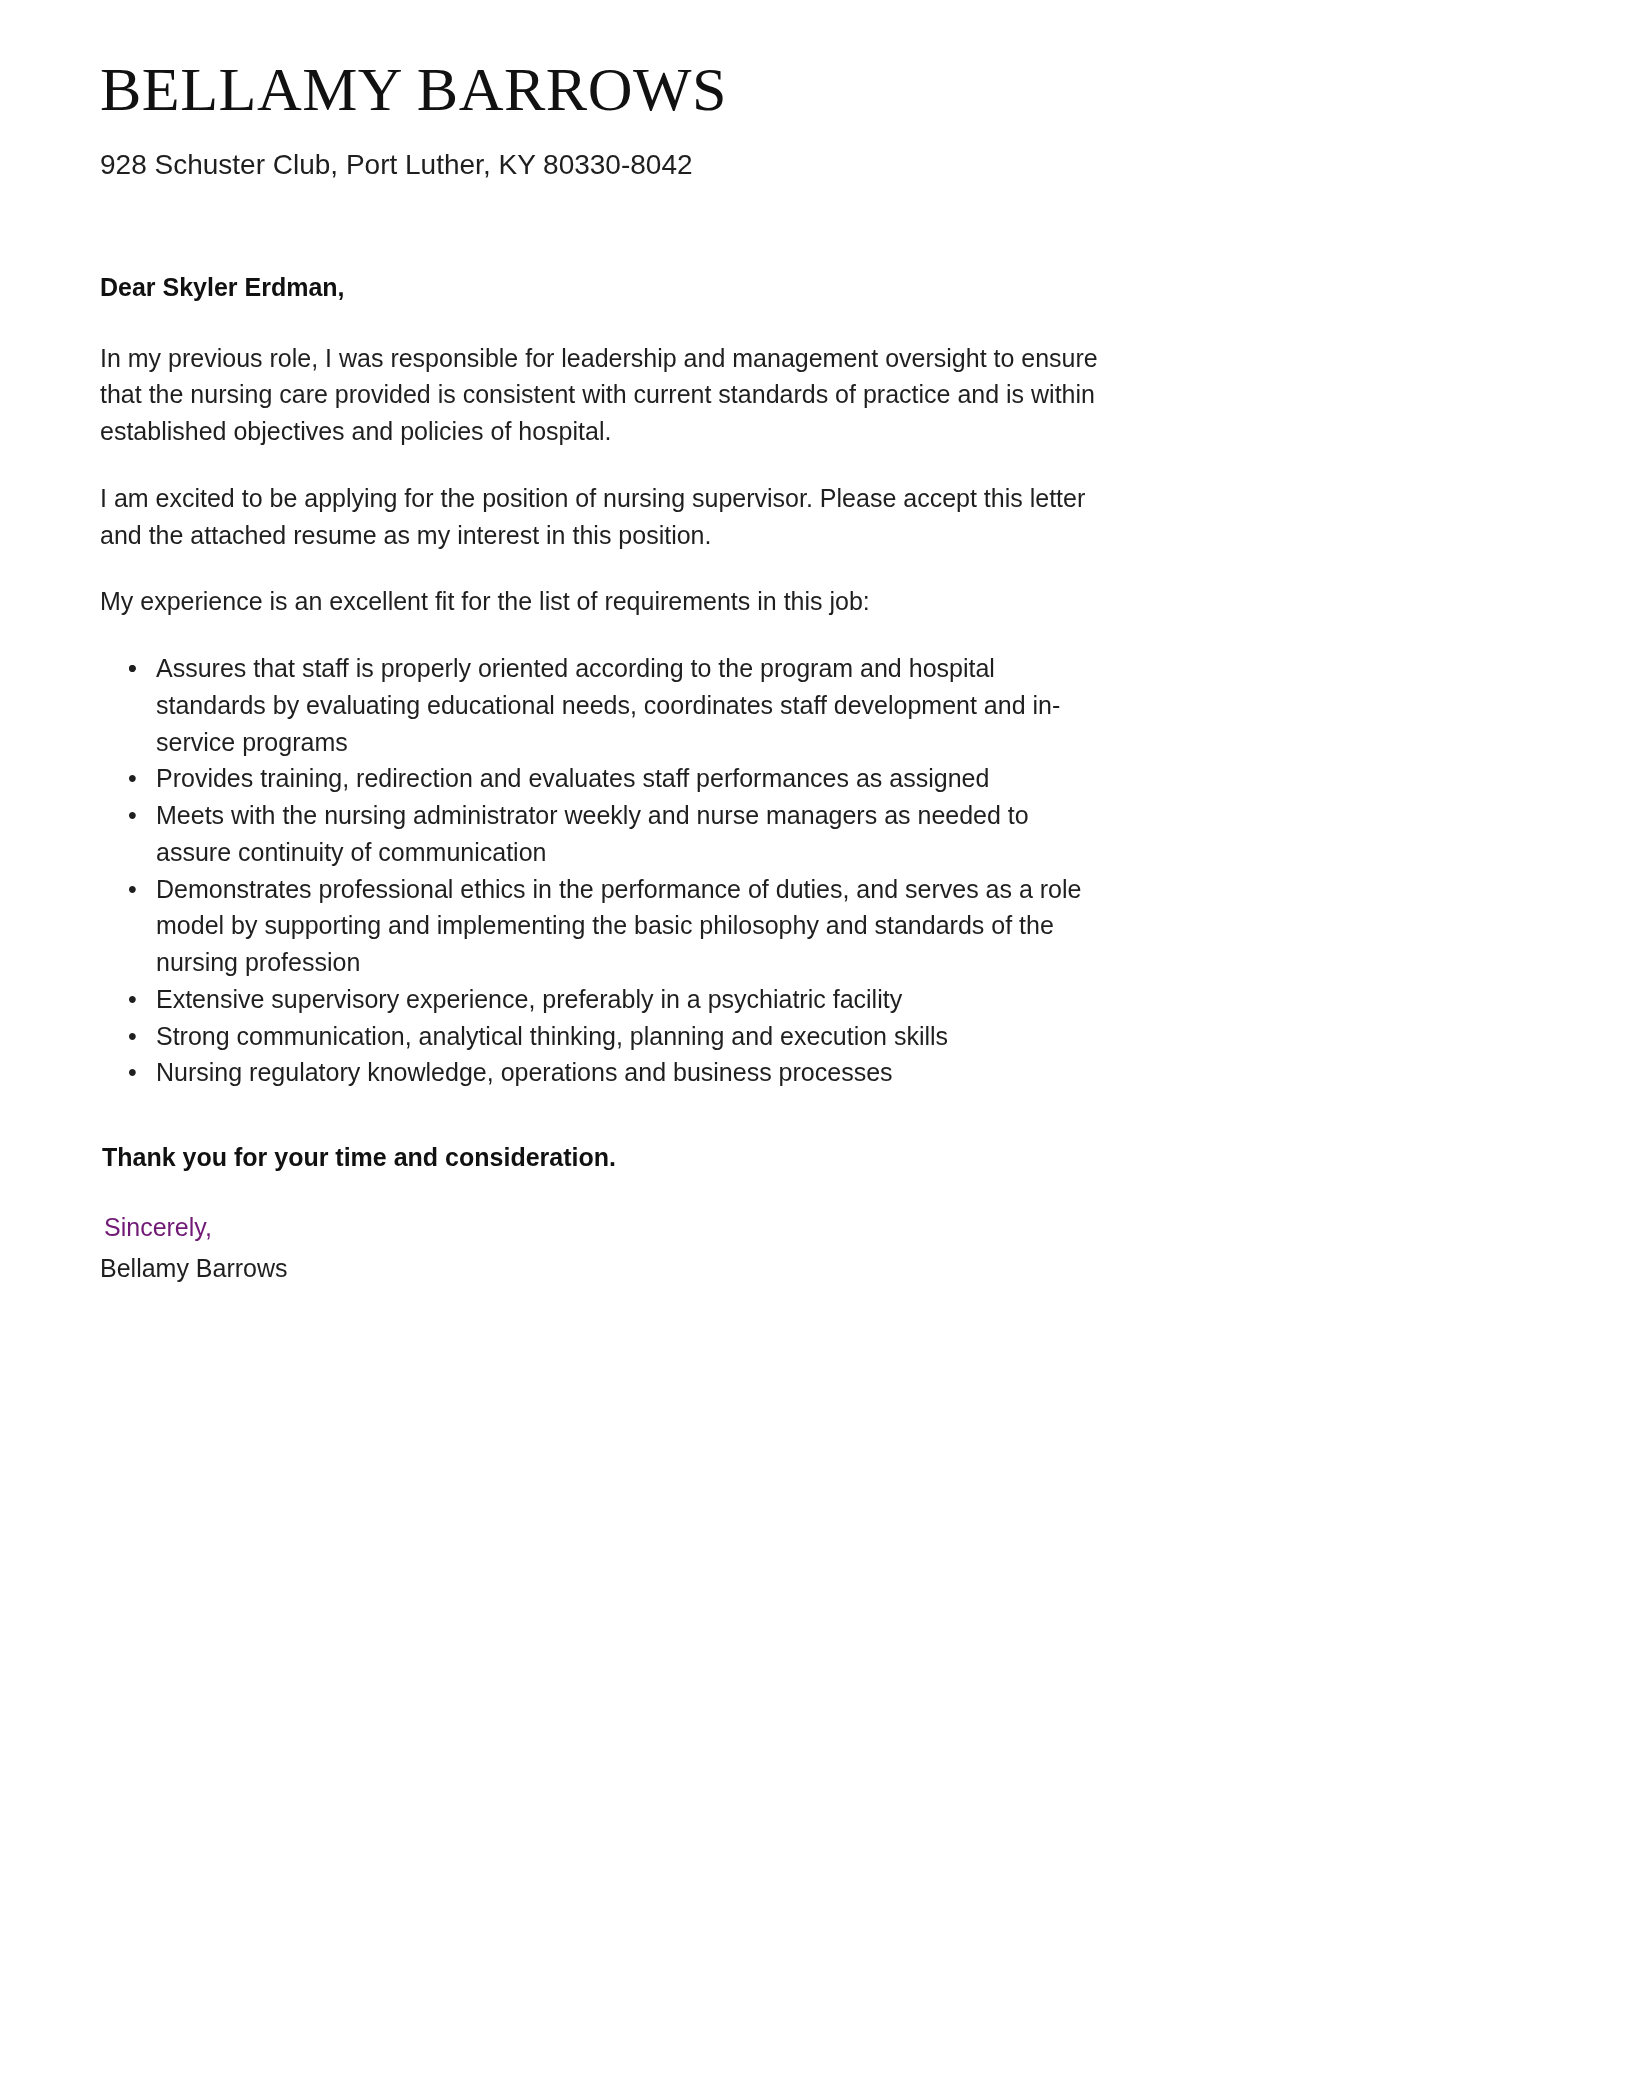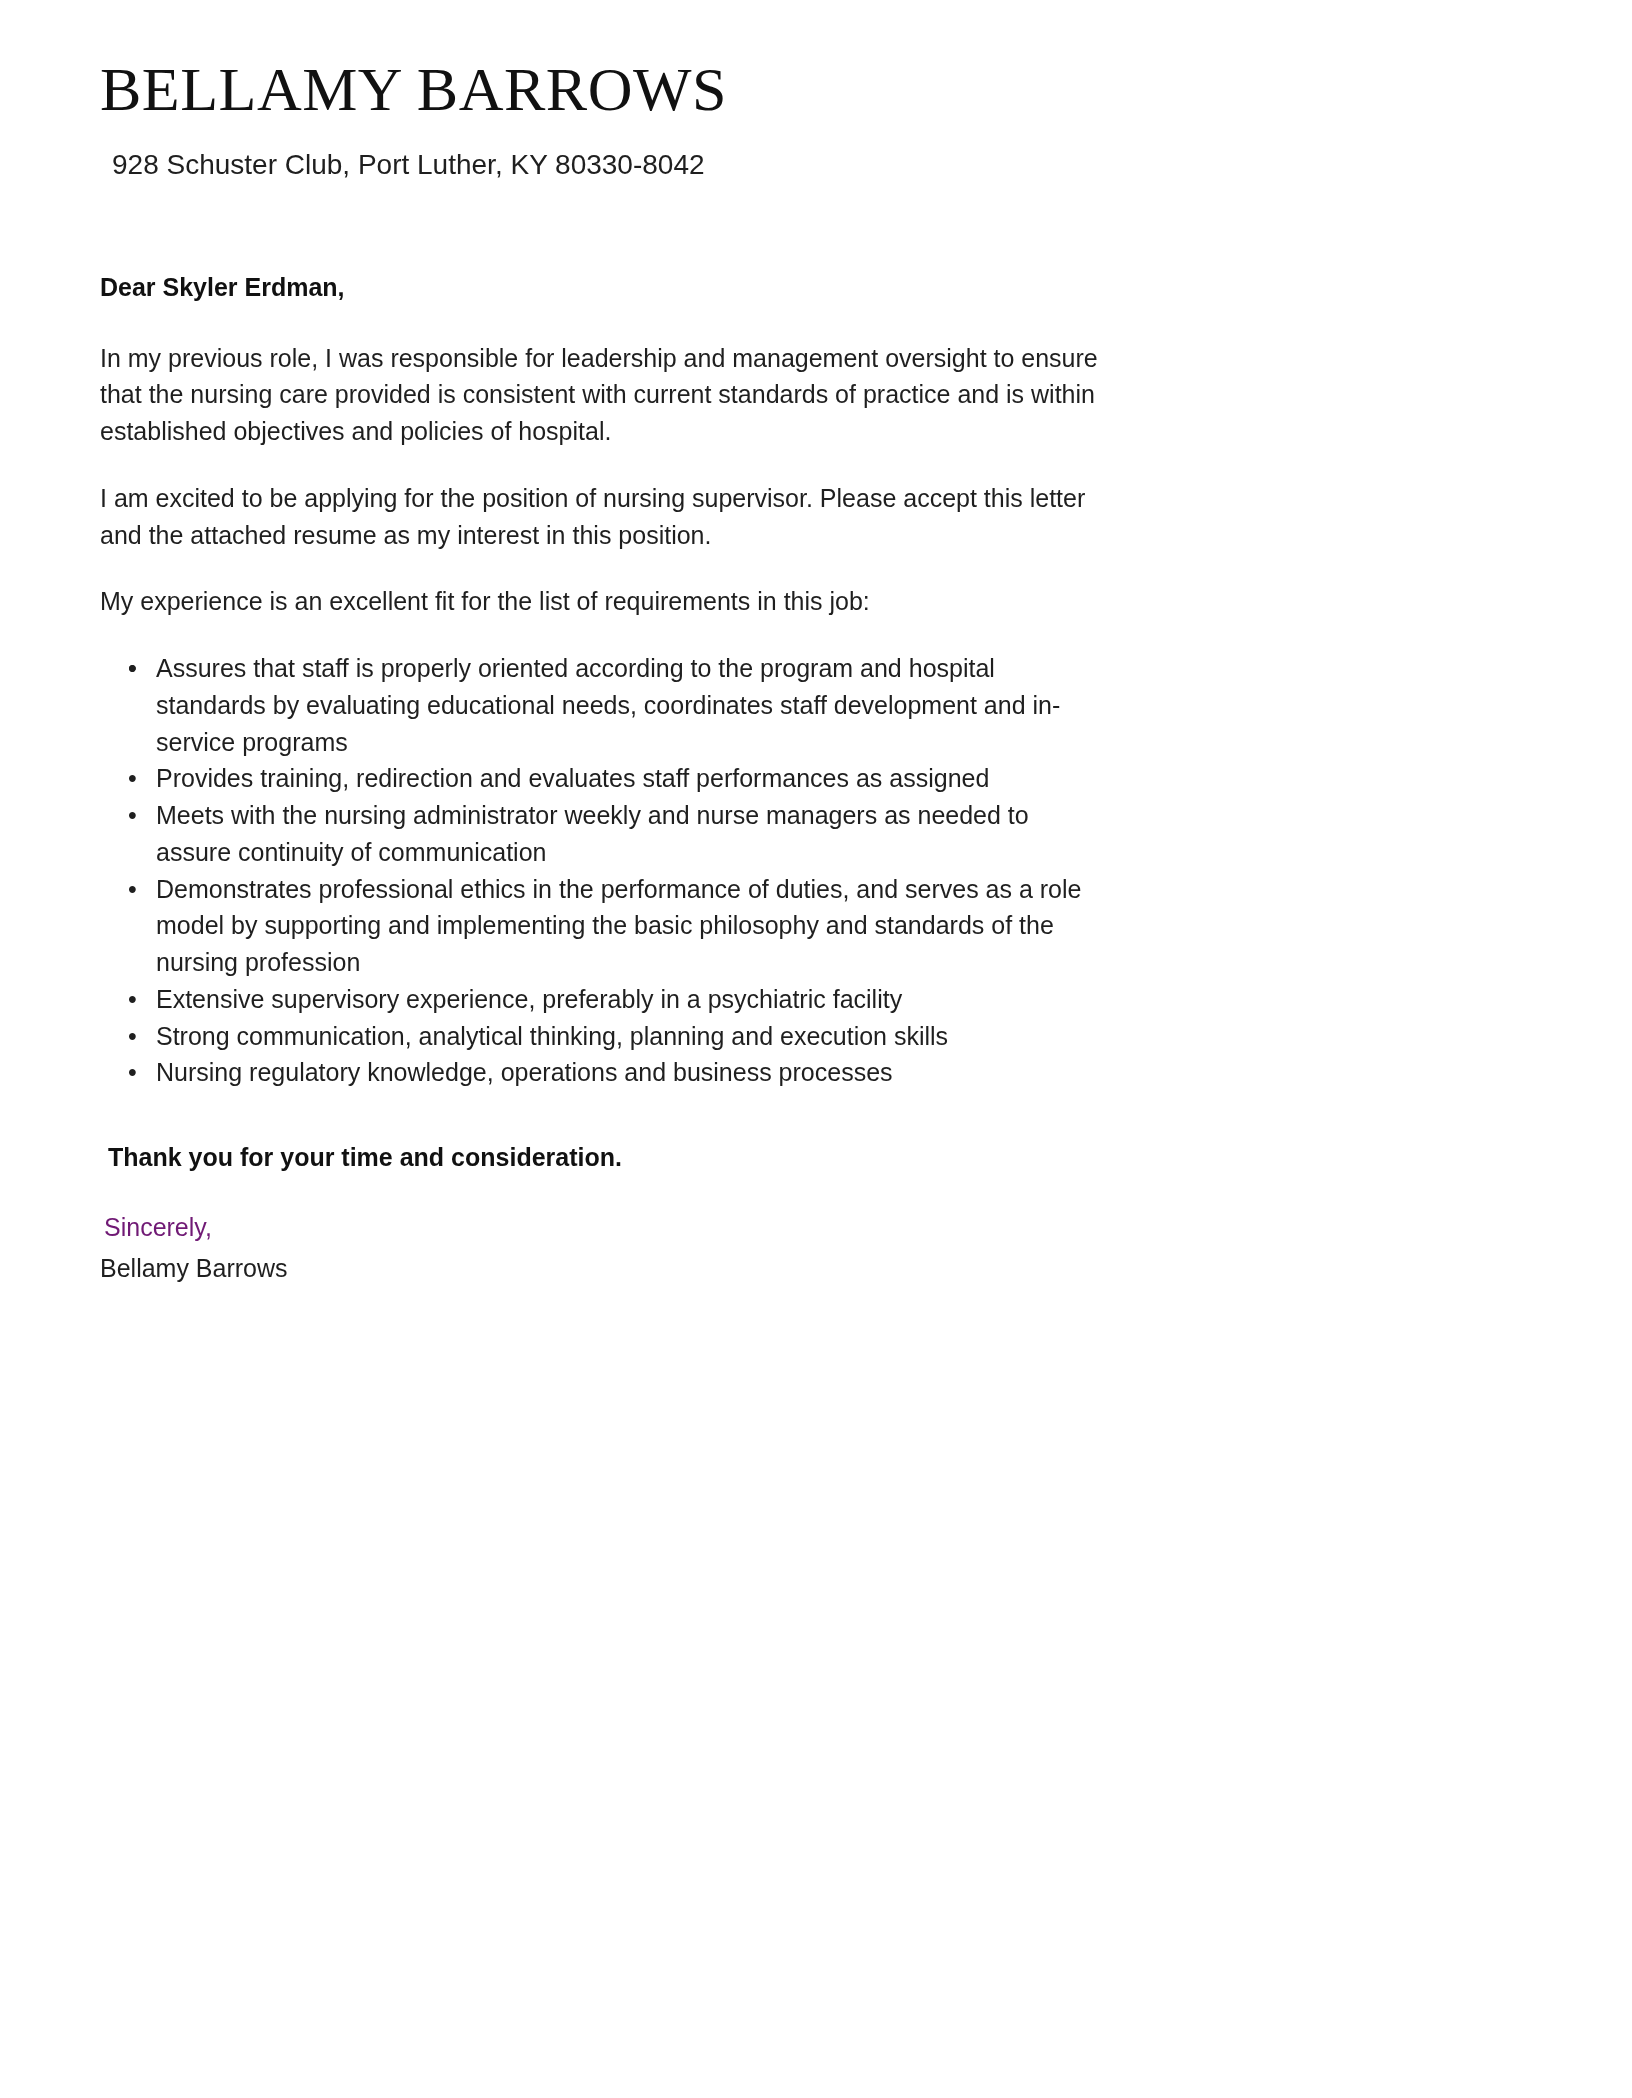--- a/index.html
+++ b/index.html
@@ -35,21 +35,21 @@
     color: #111111;
     margin: 0 0 24px 0;
     white-space: nowrap;
   }
   .applicant-address {
     font-family: "Liberation Sans", sans-serif;
     font-size: 28px;
     line-height: 1.3;
     font-weight: 400;
     color: #1f1f1f;
-    margin: 12px;
+    margin: 0;
   }
   .letter-body {
     margin-top: 86px;
   }
   .salutation {
     font-size: 25px;
     font-weight: bold;
     line-height: 1.45;
     color: #111111;
     margin: 0 0 34px 0;
@@ -82,21 +82,21 @@
     top: 0;
     font-size: 25px;
     line-height: 1.47;
     color: #1f1f1f;
   }
   .closing-line {
     font-size: 25px;
     font-weight: bold;
     line-height: 1.45;
     color: #111111;
-    margin: 48px 0 34px 8px;
+    margin: 48px 0 34px 2px;
   }
   .signoff {
     font-size: 25px;
     line-height: 1.47;
     color: #701a75;
     margin: 4px;
   }
   .signoff-name {
     font-size: 25px;
     line-height: 1.47;

